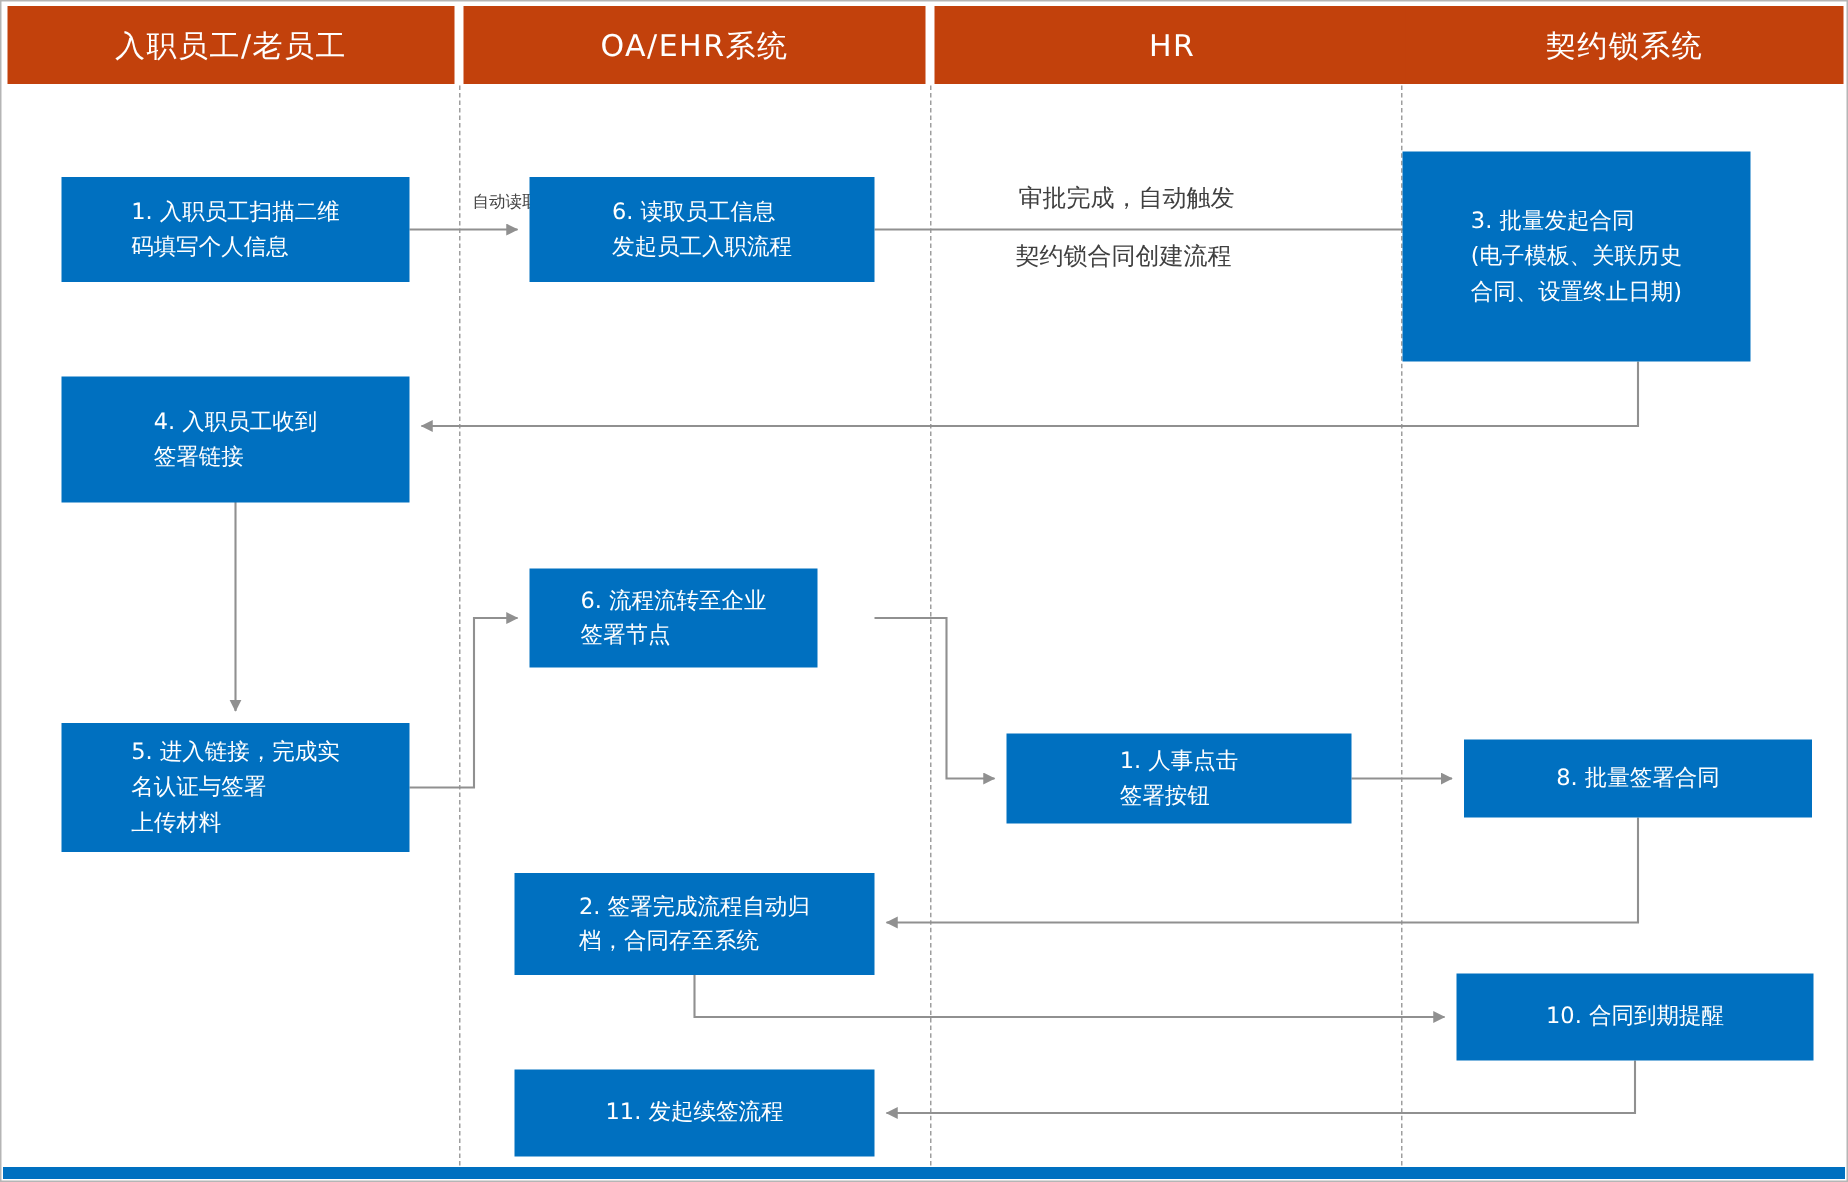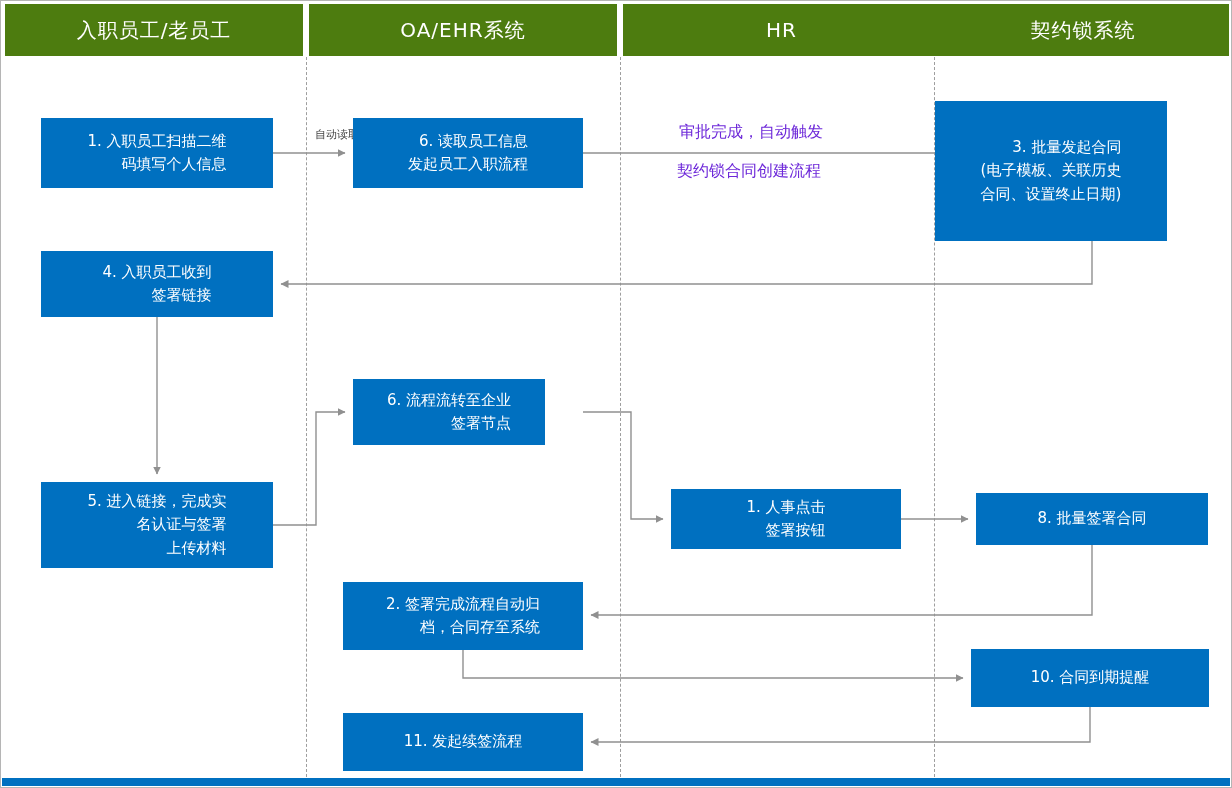--- a/index.html
+++ b/index.html
@@ -7,43 +7,43 @@
     position:relative;
     width:1232px;height:788px;
     box-sizing:border-box;
     background:#ffffff;
     border:1px solid #b5b5b5;
     font-family:"DejaVu Sans","Liberation Sans",sans-serif;
     overflow:hidden;
   }
   .hdr{
     position:absolute;top:3px;height:52px;
-    background:#4d7c0f;color:#ffffff;
+    background:#c2410c;color:#ffffff;
     display:flex;align-items:center;justify-content:center;
     font-size:20px;font-weight:500;letter-spacing:1px;
   }
   .vline{
     position:absolute;top:56px;bottom:10px;width:0;
     border-left:1px dashed #9e9e9e;
   }
   .box{
     position:absolute;
     background:#0070C0;color:#ffffff;
     display:flex;align-items:center;justify-content:center;
-    text-align:right;
+    text-align:left;
     font-size:15px;line-height:1.55;
     white-space:pre-line;
     padding:2px 6px;box-sizing:border-box;
   }
   .alabel{
     position:absolute;color:#444444;
     white-space:nowrap;
   }
   .alabel.small{font-size:11px;margin-left:24px;}
-  .alabel.big{font-size:16px;color:#6d28d9;}
+  .alabel.big{font-size:16px;color:#404040;}
   .footer-bar{
     position:absolute;left:1px;right:1px;bottom:1px;height:8px;
     background:#0070C0;
   }
   svg.connectors{position:absolute;left:0;top:0;pointer-events:none;}
 </style>
 </head>
 <body>
 
 <div class="canvas">
@@ -81,21 +81,21 @@
   <div class="alabel big" style="left:678px;top:121px">审批完成，自动触发</div>
   <div class="alabel big" style="left:676px;top:160px">契约锁合同创建流程</div>
 
   <div class="box" style="left:40px;top:117px;width:232px;height:70px">1. 入职员工扫描二维
 码填写个人信息</div>
   <div class="box" style="left:352px;top:117px;width:230px;height:70px">6. 读取员工信息
 发起员工入职流程</div>
   <div class="box" style="left:934px;top:100px;width:232px;height:140px">3. 批量发起合同
 (电子模板、关联历史
 合同、设置终止日期)</div>
-  <div class="box" style="left:40px;top:250px;width:232px;height:66px">4. 入职员工收到
+  <div class="box" style="left:40px;top:250px;width:232px;height:84px">4. 入职员工收到
 签署链接</div>
   <div class="box" style="left:40px;top:481px;width:232px;height:86px">5. 进入链接，完成实
 名认证与签署
 上传材料</div>
   <div class="box" style="left:352px;top:378px;width:192px;height:66px">6. 流程流转至企业
 签署节点</div>
   <div class="box" style="left:670px;top:488px;width:230px;height:60px">1. 人事点击
 签署按钮</div>
   <div class="box" style="left:975px;top:492px;width:232px;height:52px">8. 批量签署合同</div>
   <div class="box" style="left:342px;top:581px;width:240px;height:68px">2. 签署完成流程自动归

